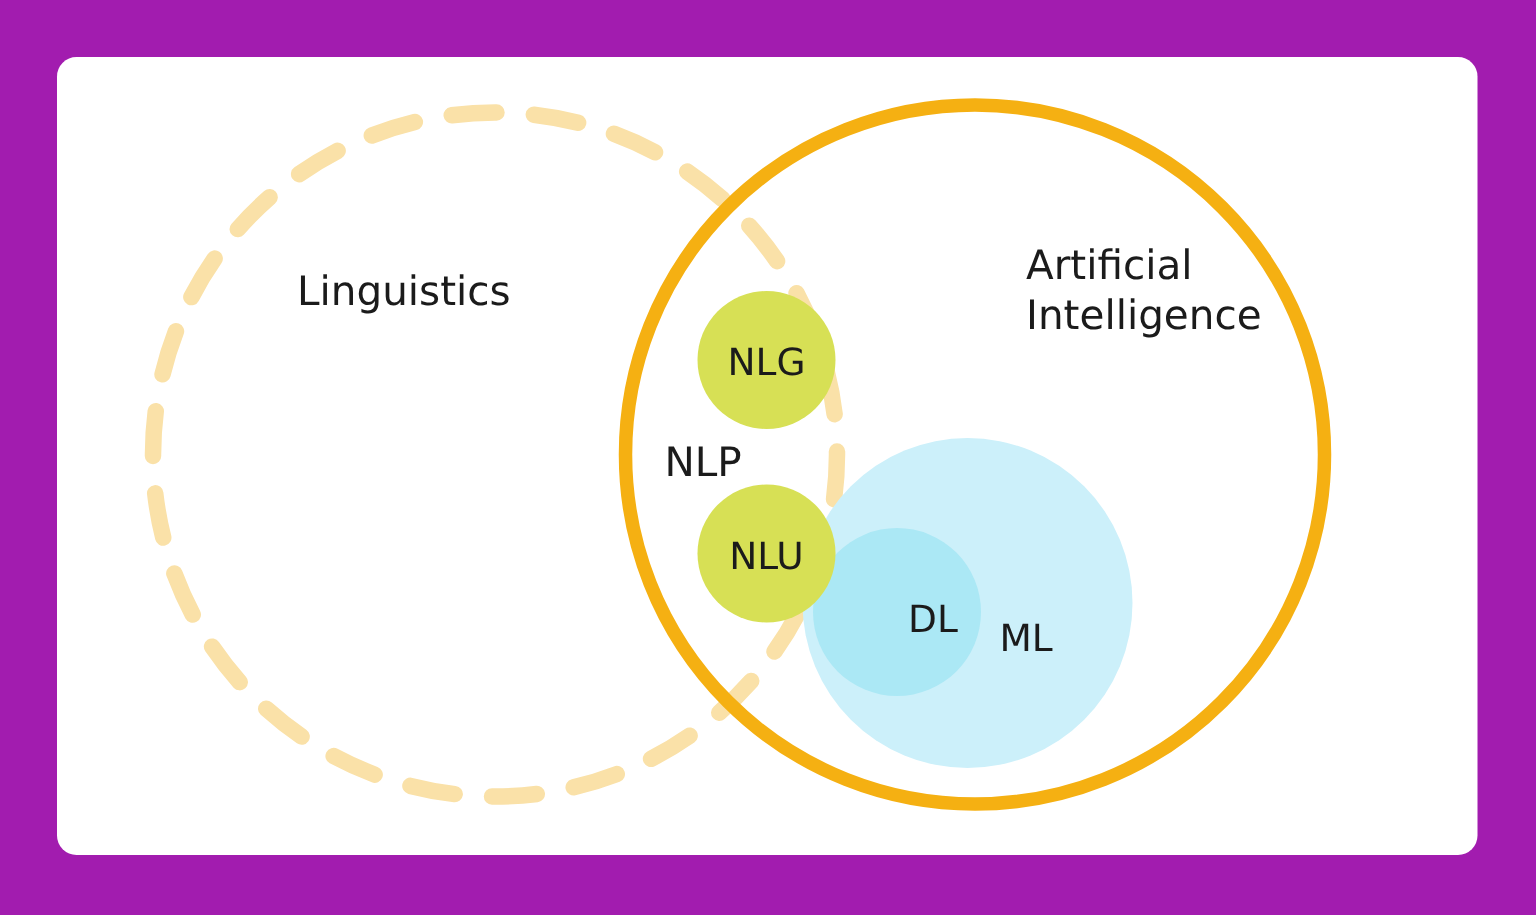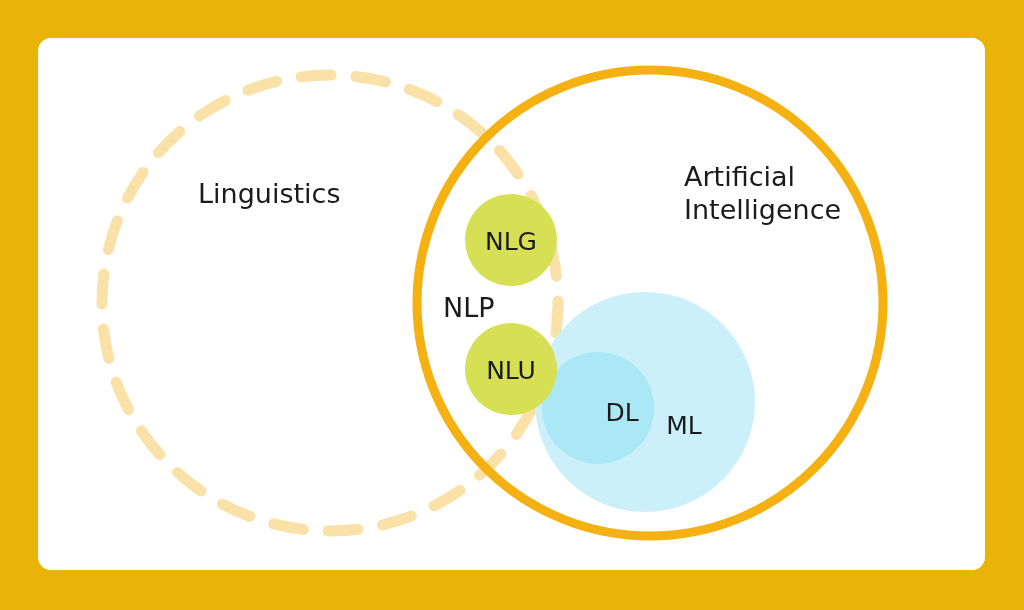--- a/index.html
+++ b/index.html
@@ -11,21 +11,21 @@
   body {
     width: 1024px;
     height: 610px;
     font-family: "DejaVu Sans", sans-serif;
     overflow: hidden;
   }
   #stage {
     position: relative;
     width: 1024px;
     height: 610px;
-    background: #eab308;
+    background: #a21caf;
   }
   #card {
     position: absolute;
     left: 38px;
     top: 38px;
     width: 947px;
     height: 532px;
     background: #ffffff;
     border-radius: 13px;
   }

